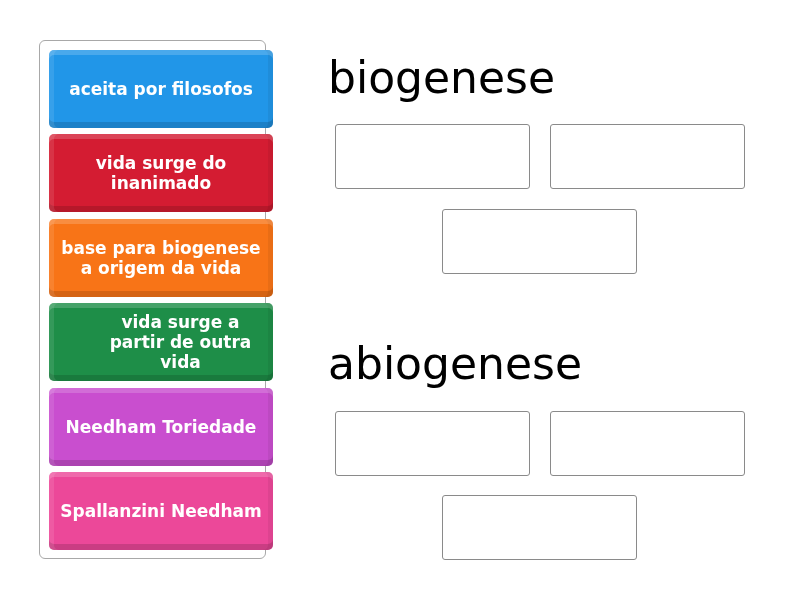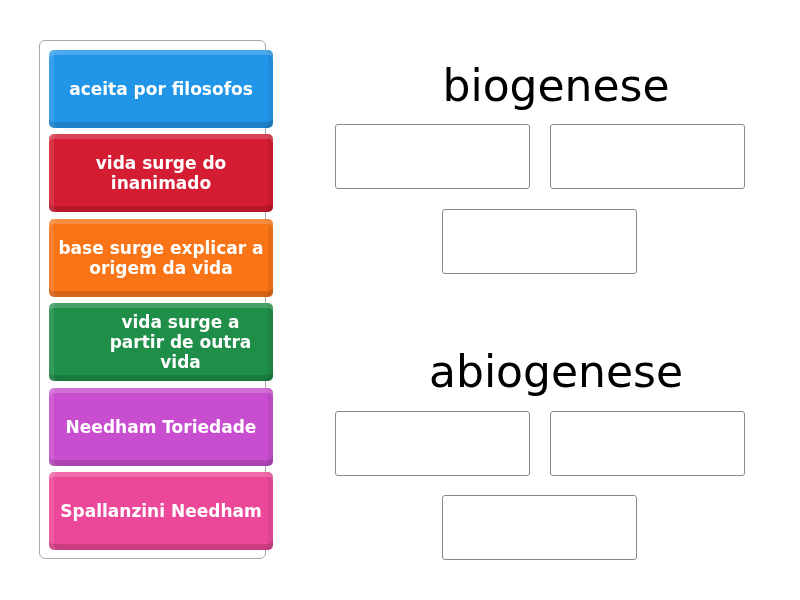--- a/index.html
+++ b/index.html
@@ -49,27 +49,27 @@
                 inset 0 -6px 0 rgba(0,0,0,0.14);
     padding: 0 4px;
   }
   .tile span {
     display: block;
   }
   .heading {
     position: absolute;
     left: 320px;
     width: 440px;
-    text-align: center;
+    text-align: left;
     color: #000000;
     font-family: "DejaVu Sans", sans-serif;
     font-weight: normal;
     font-size: 44px;
     line-height: 52px;
-    margin: 16px;
+    margin: 8px;
   }
   .drop-zone {
     position: absolute;
     width: 195px;
     height: 65px;
     border: 1px solid #8a8a8a;
     border-radius: 3px;
     box-sizing: border-box;
     background: #ffffff;
   }
@@ -80,21 +80,21 @@
 <div class="stage">
 
   <div class="tile-panel">
     <div class="tile" style="top:9px;background:#2196E8;">
       <span>aceita por filosofos</span>
     </div>
     <div class="tile" style="top:93px;background:#D41C32;">
       <span>vida surge do inanimado</span>
     </div>
     <div class="tile" style="top:178px;background:#F87417;">
-      <span>base surge explicar a origem da vida</span>
+      <span>base para biogenese a origem da vida</span>
     </div>
     <div class="tile" style="top:262px;background:#1E8E48;padding-left:43px;">
       <span>vida surge a partir de outra vida</span>
     </div>
     <div class="tile" style="top:347px;background:#C94ECF;">
       <span>Needham Toriedade</span>
     </div>
     <div class="tile" style="top:431px;background:#ec4899;">
       <span>Spallanzini Needham</span>
     </div>

